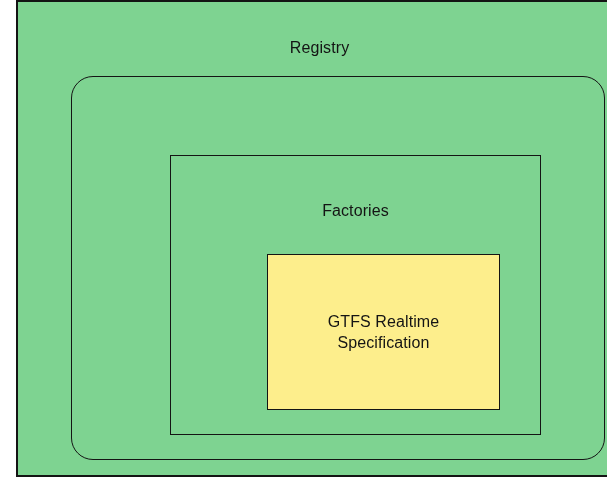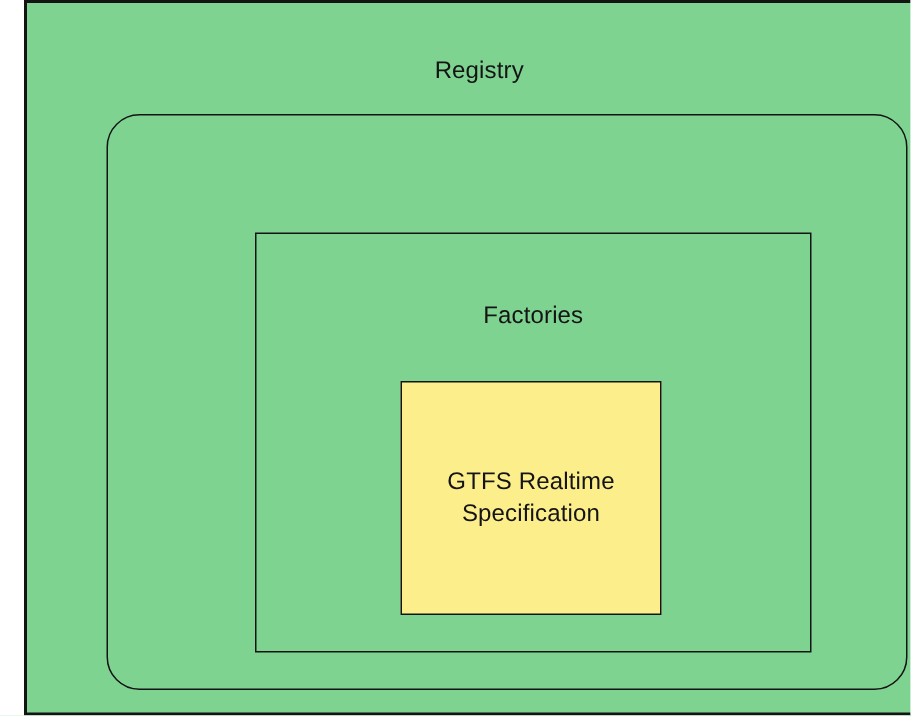--- a/index.html
+++ b/index.html
@@ -67,21 +67,21 @@
     width: 371px;
     height: 280px;
     background: #7ED391;
   }
   #box-factories > .box-label { top: 45px; }
 
   
   #box-spec {
     left: 80px;
     top: 98px;
-    width: 174px;
+    width: 233px;
     height: 156px;
     background: #FDEE8C;
   }
   #box-spec > .box-label {
     top: 0;
     bottom: 0;
     display: flex;
     flex-direction: column;
     align-items: center;
     justify-content: center;

